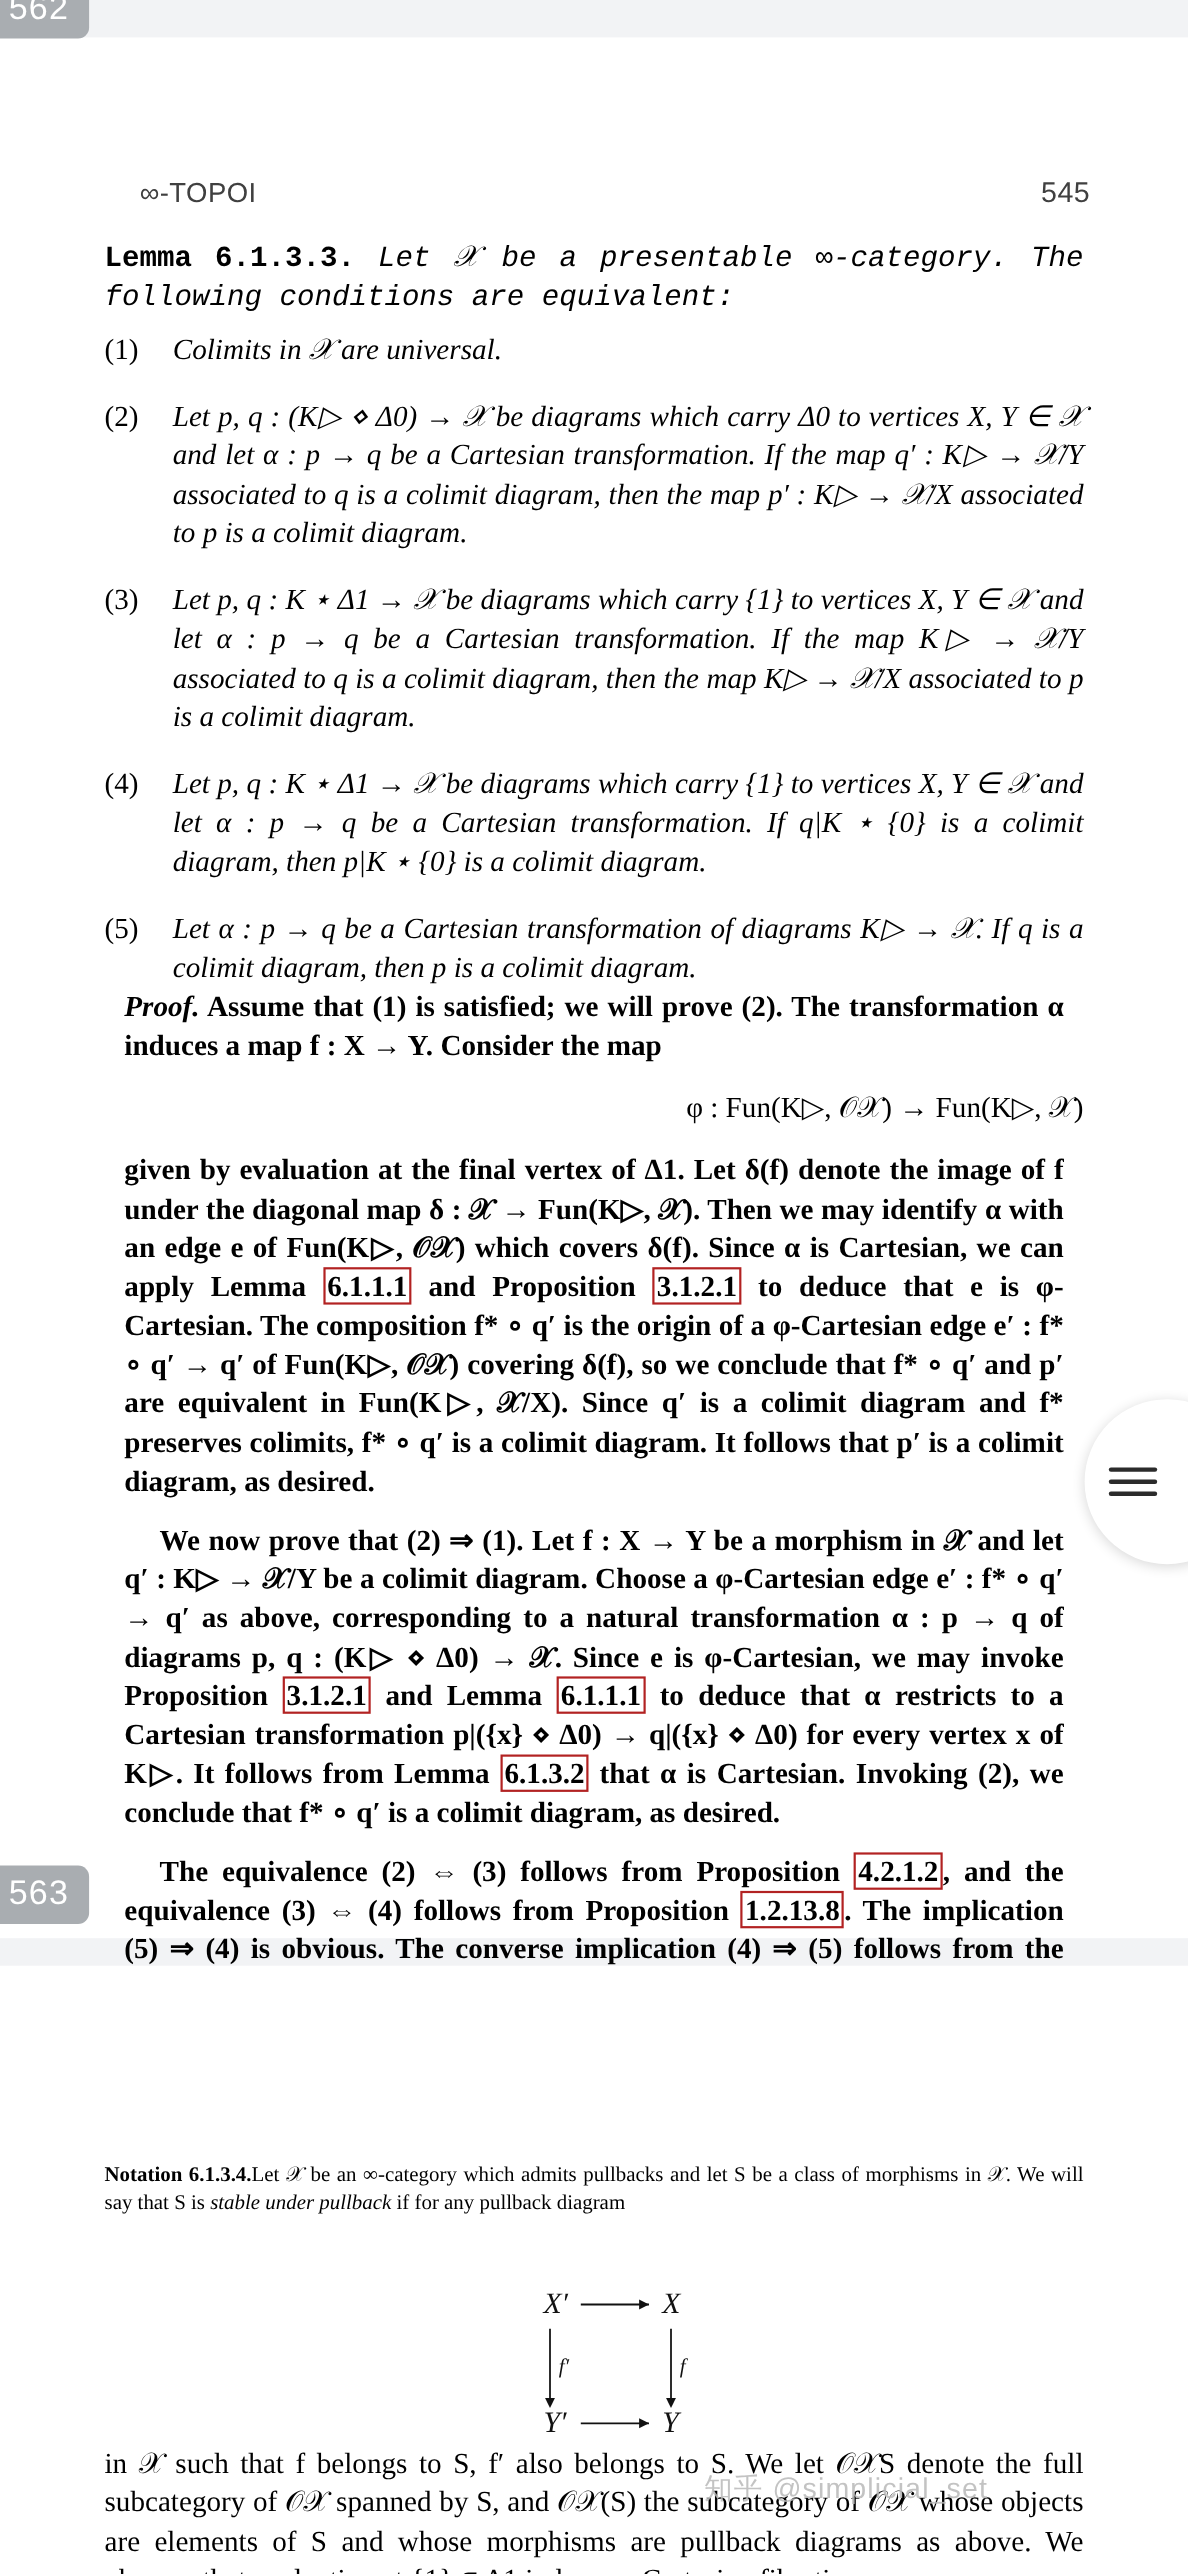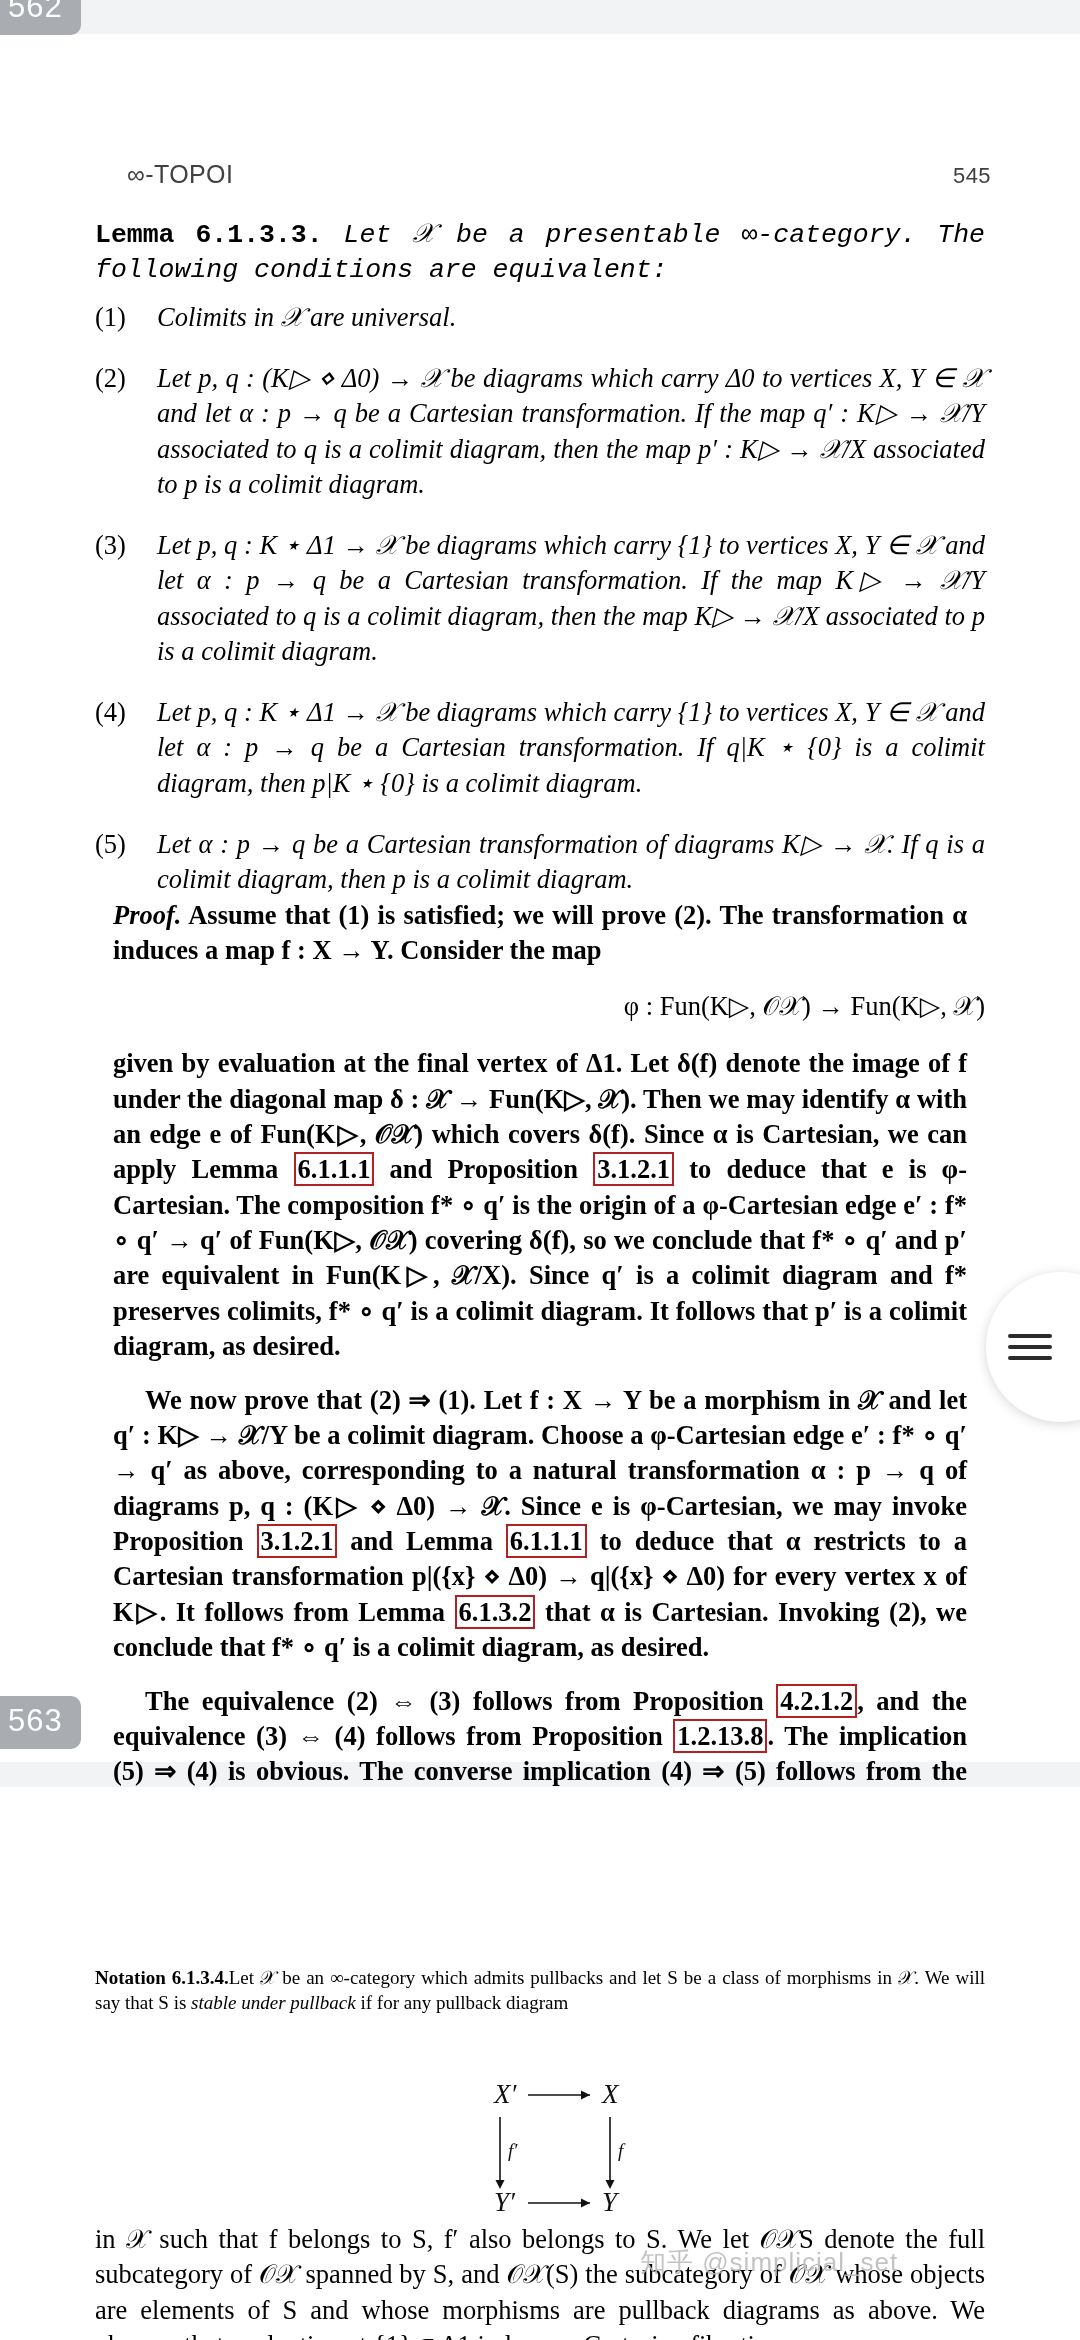--- a/index.html
+++ b/index.html
@@ -57,21 +57,21 @@
     left: 95px; right: 89px;
     display: flex;
     justify-content: space-between;
     align-items: baseline;
     font-family: "Liberation Sans", sans-serif;
     font-size: 25px;
     letter-spacing: 0.4px;
     color: #404040;
     margin-left: 32px;
   }
-  .running-head .folio { font-size: 22px; }
+  .running-head .folio { font-size: 26px; }
   .rh-545 { top: 160px; }
   .rh-546 { top: 1900px; }
 
   .thm-head { font-weight: bold; }
   .it { font-style: italic; }
 
   
   .lemma-stmt {
     position: absolute;
     left: 95px; width: 890px;

